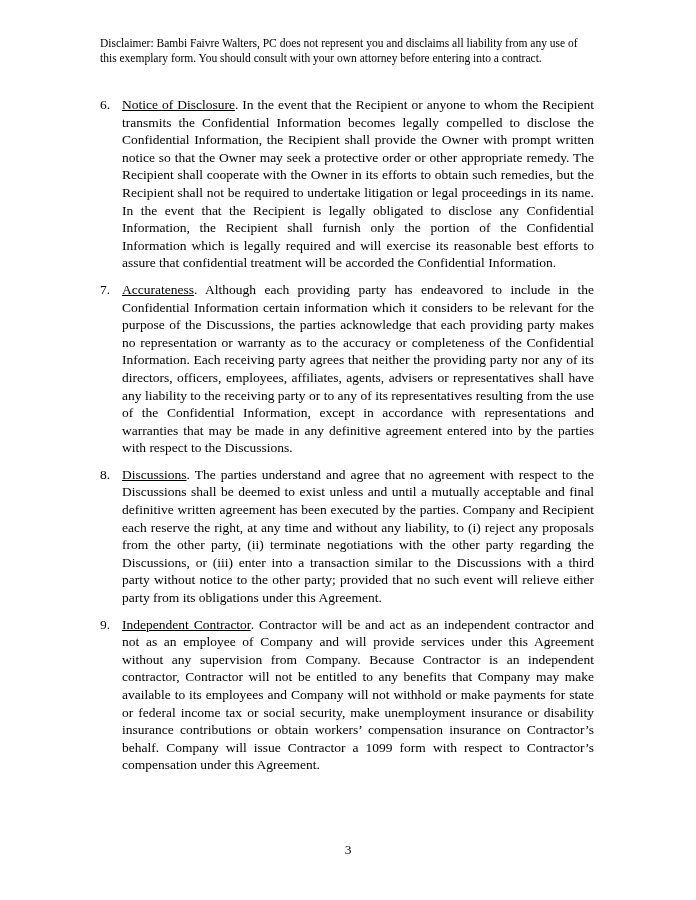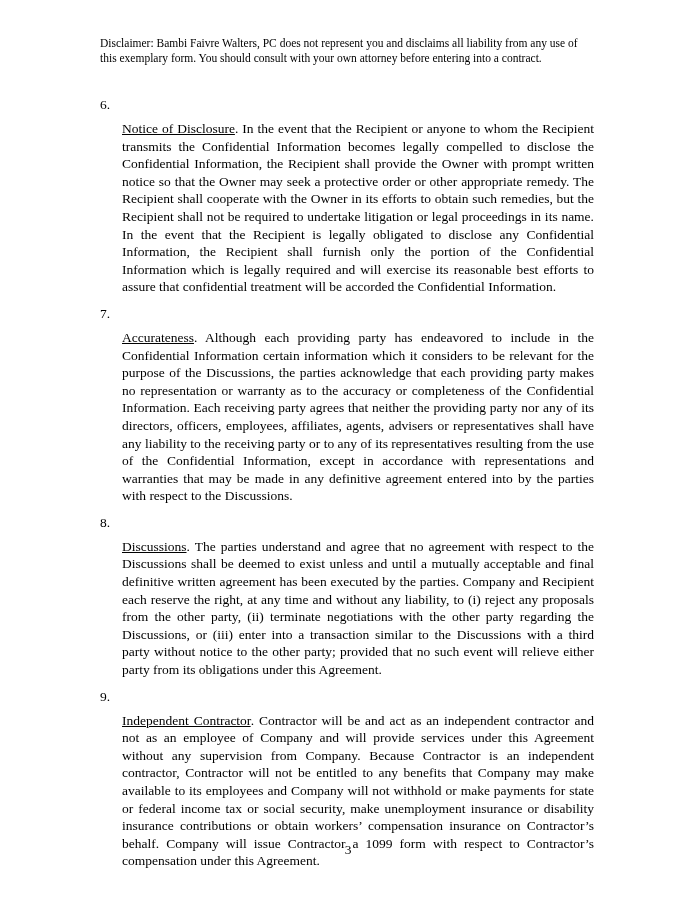--- a/index.html
+++ b/index.html
@@ -37,21 +37,20 @@
     display: flex;
     margin-bottom: 9px;
   }
   .clause-number {
     flex: 0 0 22px;
     width: 22px;
   }
   .clause-body {
     flex: 1;
     text-align: justify;
-    margin-top: 24px;
   }
   .clause-heading {
     text-decoration: underline;
   }
   .page-number {
     position: absolute;
     left: 0;
     top: 842px;
     width: 100%;
     text-align: center;

